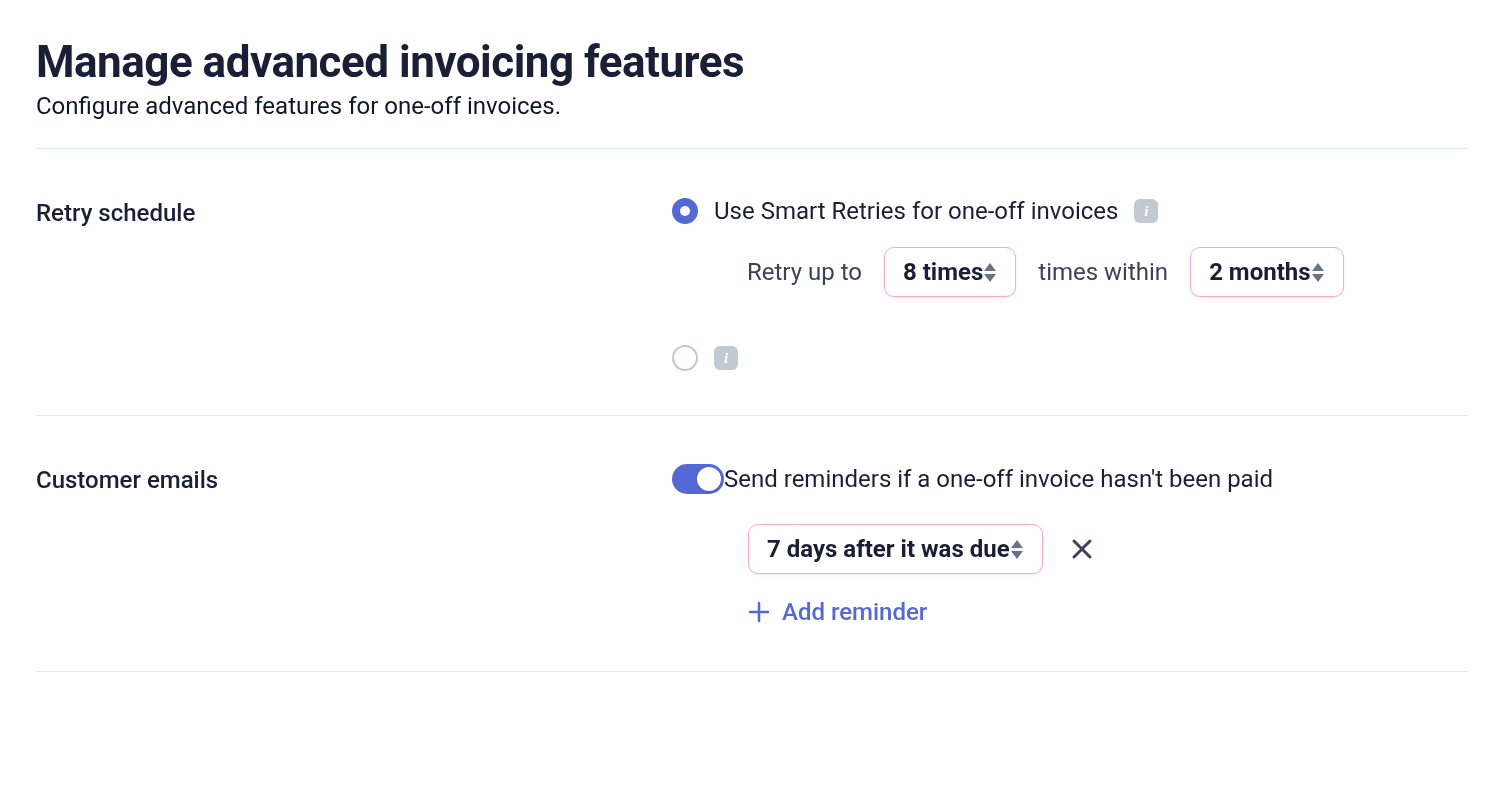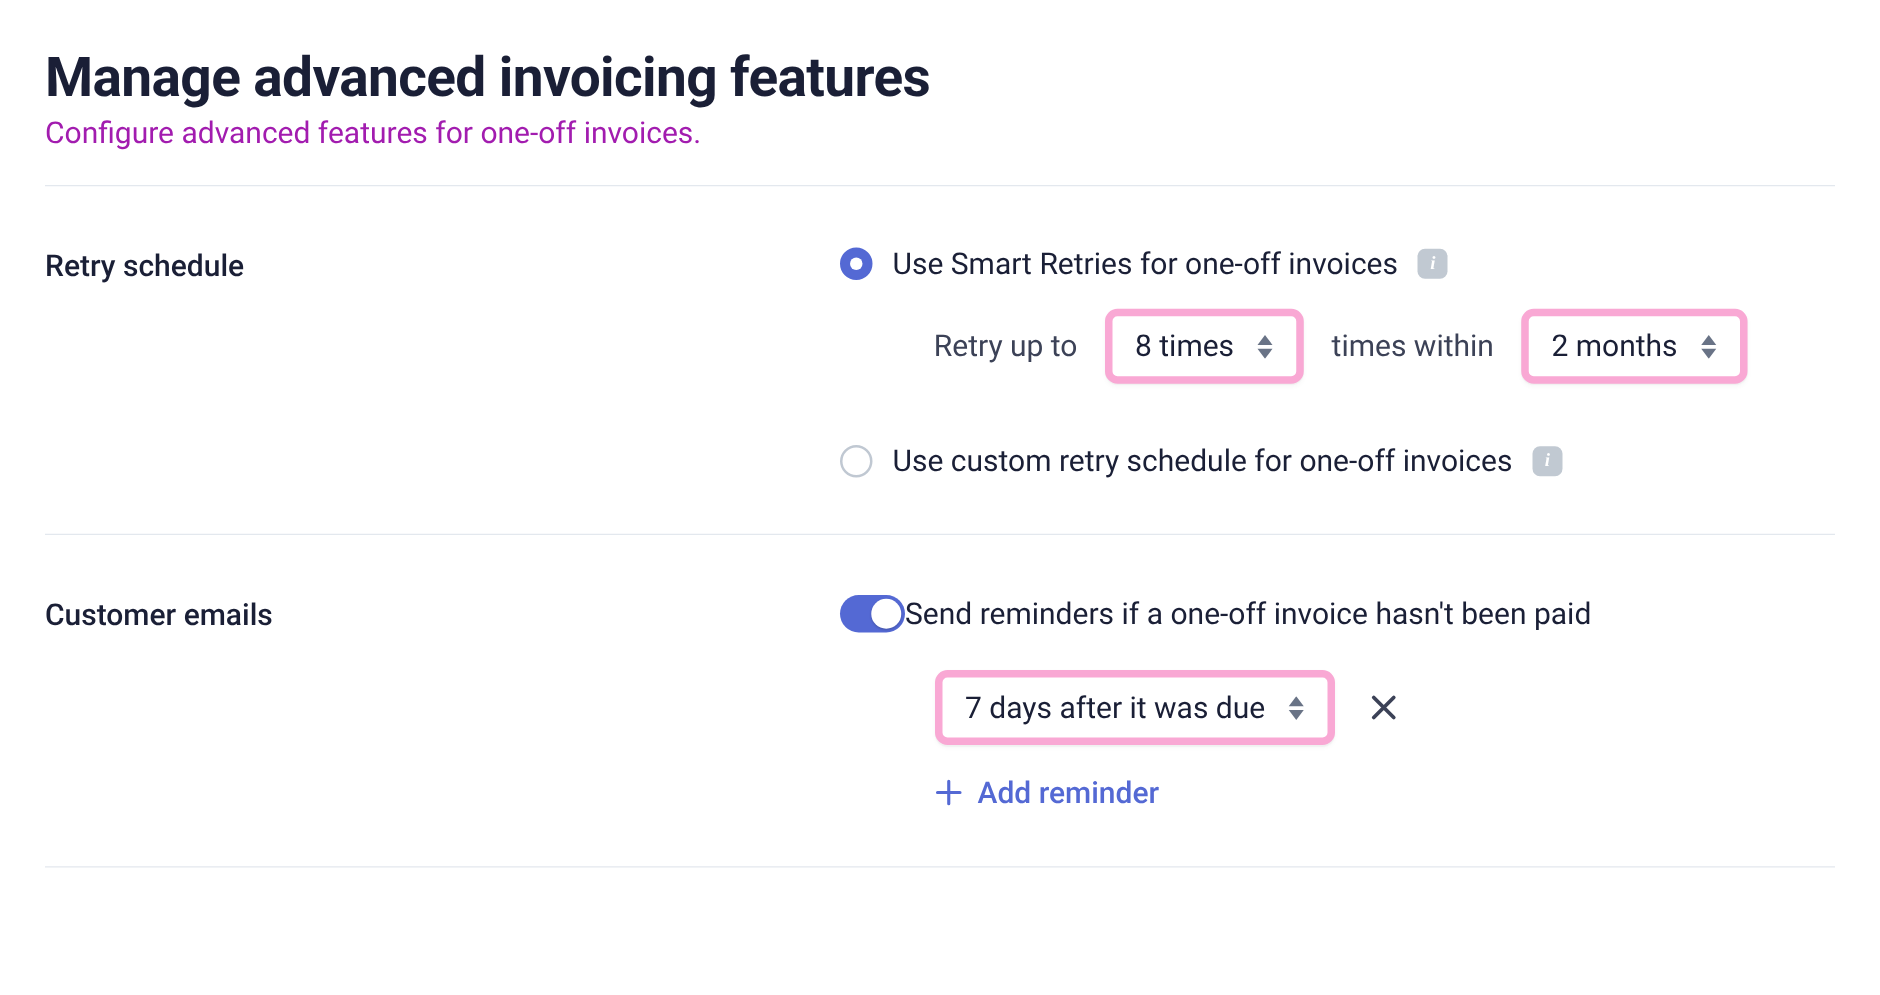--- a/index.html
+++ b/index.html
@@ -15,21 +15,21 @@
   .page-title {
     font-size: 44px;
     font-weight: 700;
     color: #1a1f36;
     letter-spacing: -0.5px;
     margin-bottom: 4px;
   }
   .page-subtitle {
     font-size: 24px;
     font-weight: 400;
-    color: #a21caf;
+    color: #0f172a;
     margin-bottom: 28px;
   }
   .divider {
     border: none;
     border-top: 1px solid #e3e8ee;
     margin: 0;
   }
   .section {
     display: flex;
     padding: 48px 0 44px 0;
@@ -100,30 +100,29 @@
     align-items: center;
     gap: 22px;
     margin-left: 75px;
     margin-bottom: 48px;
     font-size: 24px;
     color: #3c4257;
   }
   .select-box {
     display: inline-flex;
     align-items: center;
-    gap: 18px;
     padding: 10px 18px;
-    border: 6px solid #f9a8d4;
+    border: 1px solid #f9a8d4;
     border-radius: 10px;
     background: #fff;
     box-shadow: 0 1px 1px rgba(0,0,0,0.04), 0 2px 4px rgba(0,0,0,0.03);
     font-size: 24px;
     color: #1a1f36;
     cursor: pointer;
-    font-weight: 400;
+    font-weight: 700;
   }
   .stepper-icon {
     display: flex;
     flex-direction: column;
     gap: 1px;
     line-height: 0;
   }
   .stepper-icon svg { display: block; }
   .toggle-row {
     display: flex;
@@ -219,21 +218,20 @@
             </svg>
           <svg width="14" height="9" viewBox="0 0 14 9">
               <path d="M7 9 L13 1 L1 1 Z" fill="#697386"></path>
             </svg>
         </span>
       </span>
     </div>
 
     <div class="radio-row last">
       <span class="radio"></span>
-      <span class="radio-label">Use custom retry schedule for one-off invoices</span>
       <span class="info-badge">i</span>
     </div>
 
   </div>
 </div>
 
 <hr class="divider">
 
 <div class="section">
   <div class="section-label">Customer emails</div>

